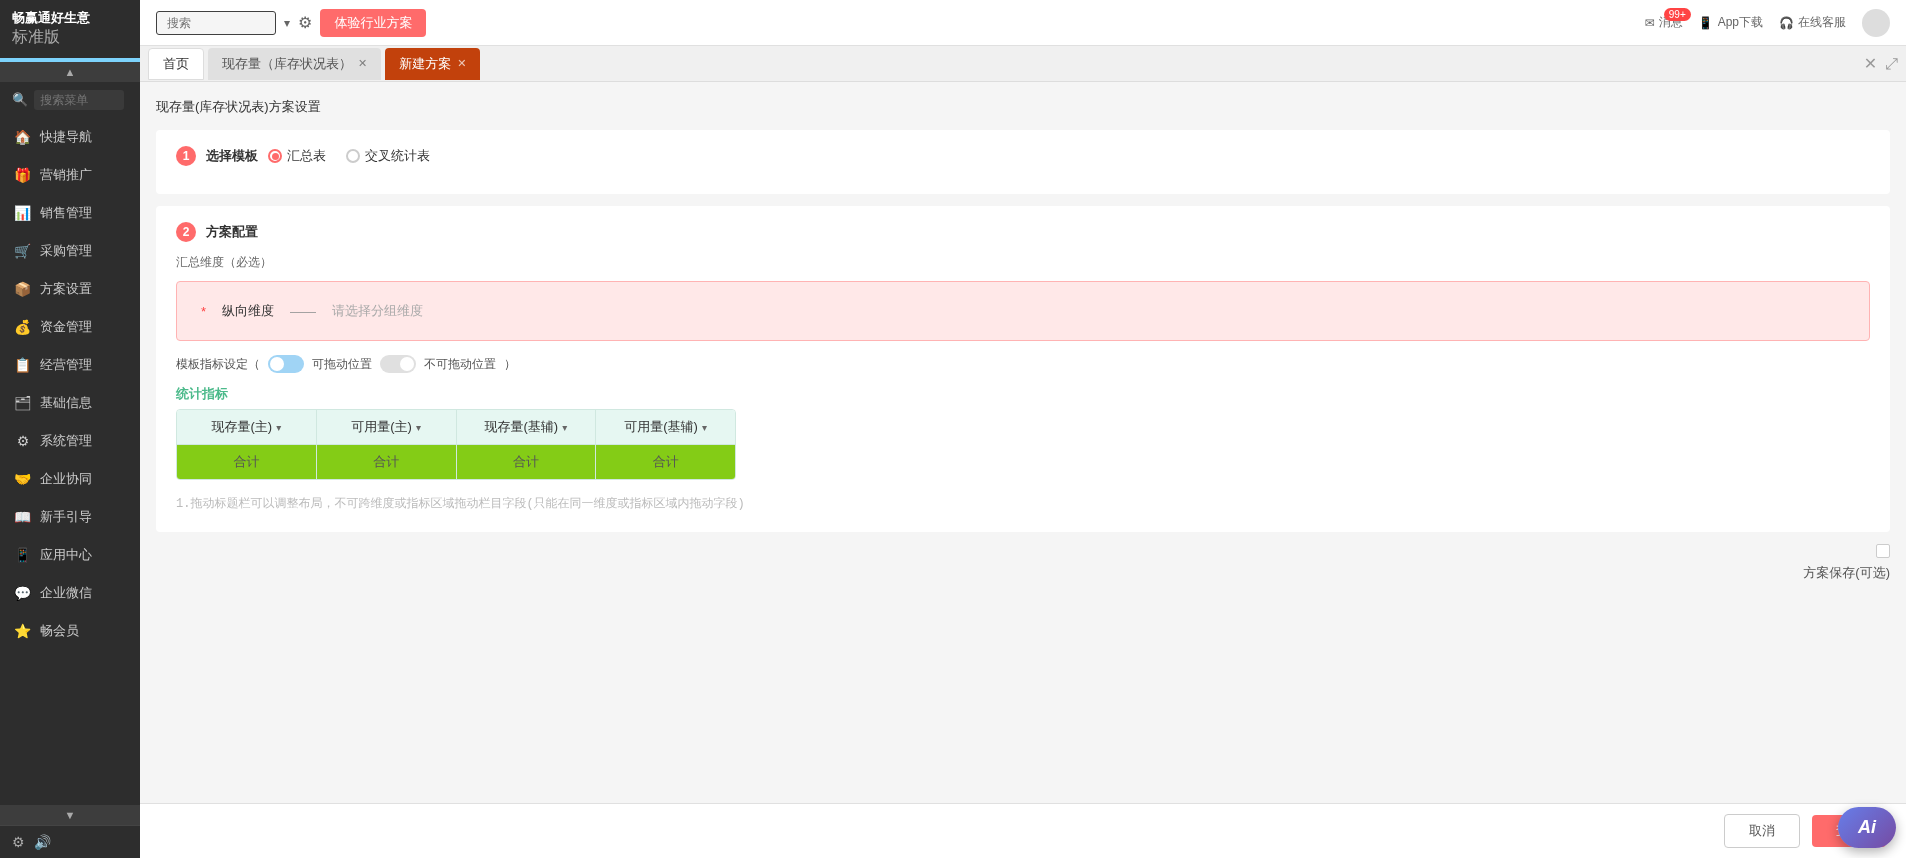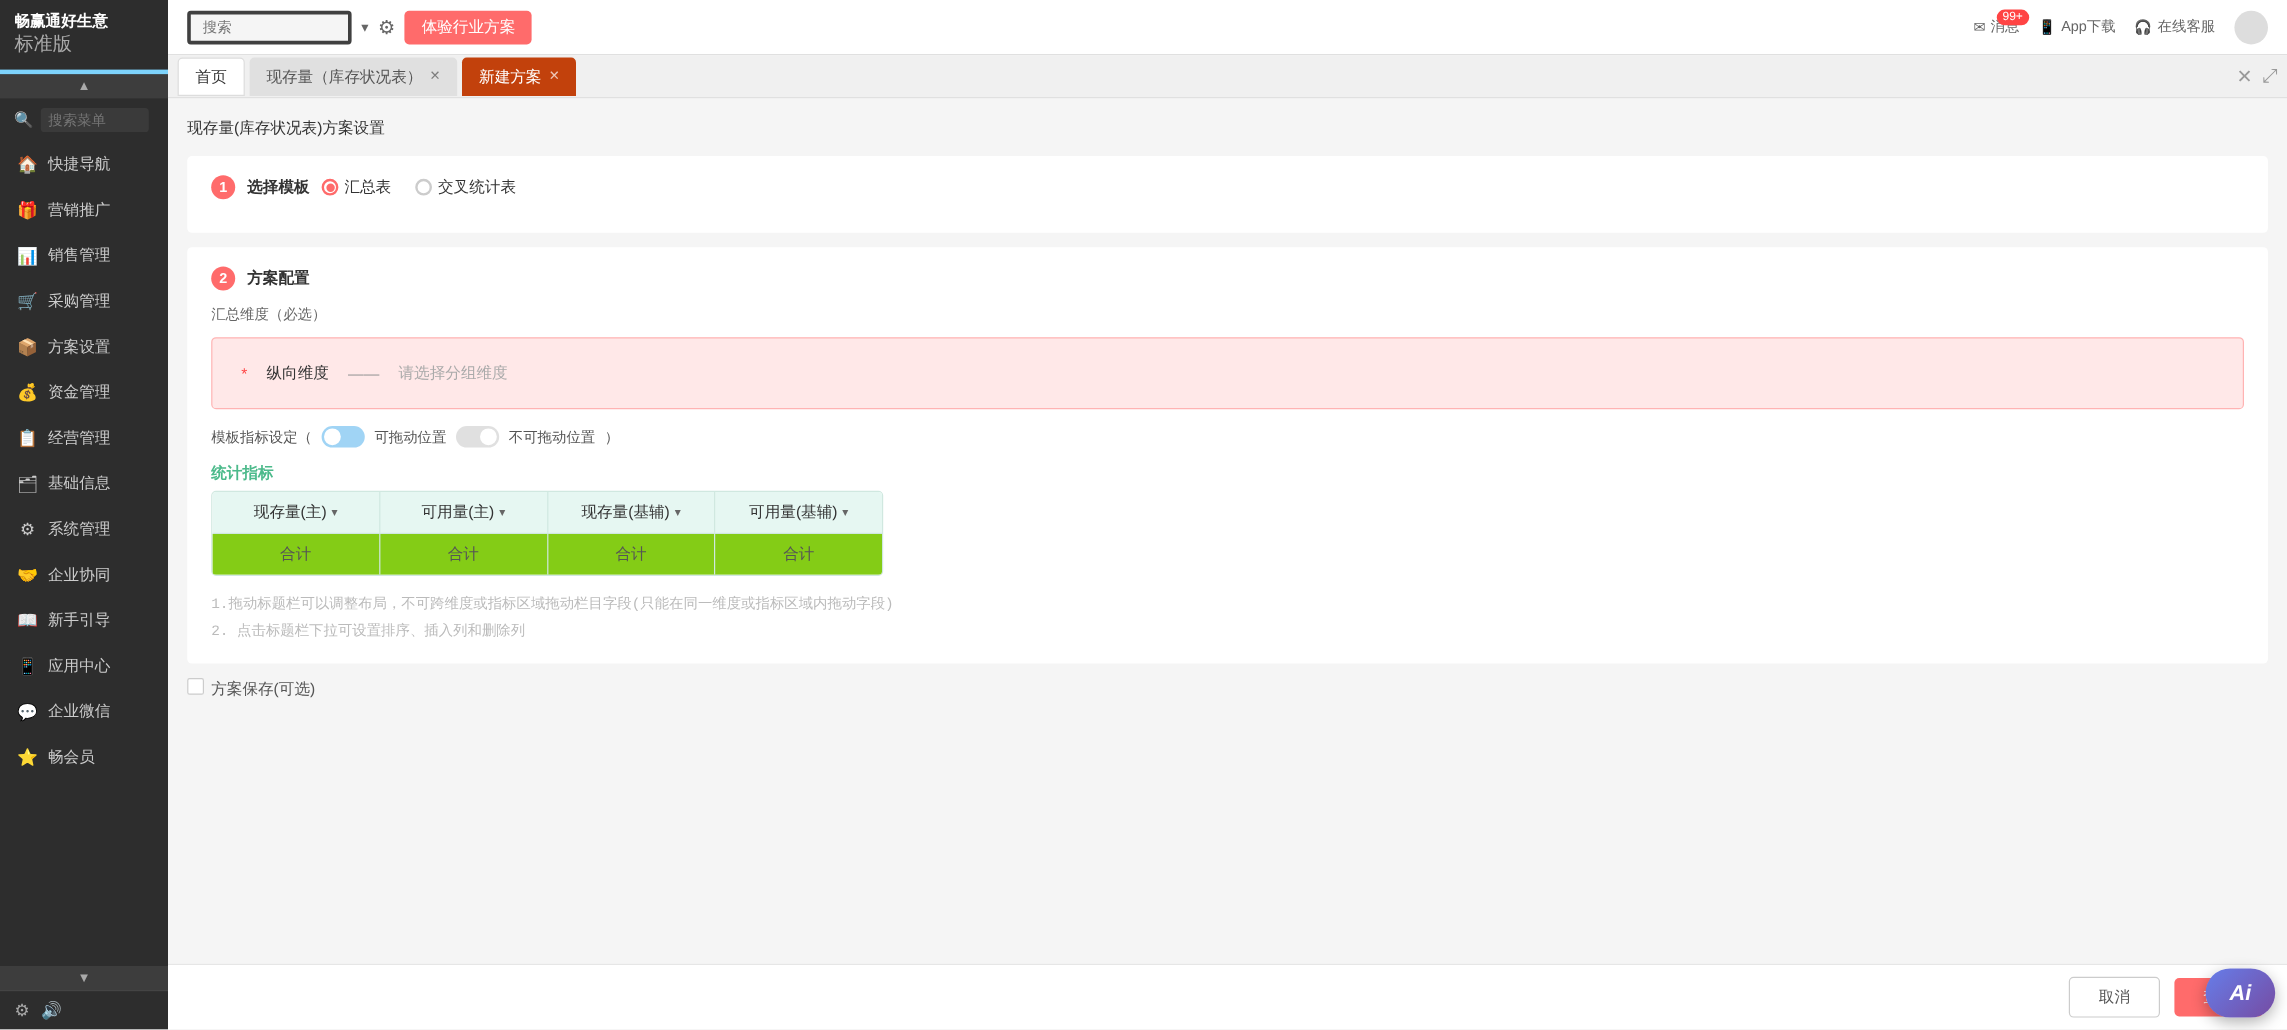--- a/index.html
+++ b/index.html
@@ -97,25 +97,25 @@
       flex-shrink: 0;
     }
     .topbar-left {
       display: flex;
       align-items: center;
       gap: 8px;
       flex: 1;
     }
     .topbar-search {
       background: #f5f5f5;
-      border: 3px solid #404040;
+      border: 1px solid #404040;
       border-radius: 3px;
       padding: 4px 10px;
       font-size: 12px;
-      width: 137px;
+      width: 120px;
       color: #999;
     }
     .topbar-dropdown {
       font-size: 12px;
       color: #666;
       cursor: pointer;
       display: flex;
       align-items: center;
       gap: 3px;
     }
@@ -422,25 +422,26 @@
       font-size: 12px;
       color: #bbb;
       line-height: 1.8;
       font-family: Liberation Mono, monospace;
     }
     .tips-section .tip-item { display: flex; gap: 6px; }
 
     
     .bottom-checkbox-row {
       display: flex;
-      align-items: flex-start;
+      align-items: flex-end;
       gap: 6px;
       font-size: 13px;
       color: #555;
       margin-top: 8px;
+      flex-direction: column;
     }
     .checkbox-box {
       width: 14px;
       height: 14px;
       border: 1px solid #ccc;
       background: #fff;
       border-radius: 2px;
       cursor: pointer;
     }
 
@@ -706,23 +707,20 @@
           <div class="stats-data-cell">合计</div>
           <div class="stats-data-cell">合计</div>
           <div class="stats-data-cell">合计</div>
         </div>
       </div>
 
       <div class="tips-section">
         <div class="tip-item">
           <span>1.拖动标题栏可以调整布局，不可跨维度或指标区域拖动栏目字段(只能在同一维度或指标区域内拖动字段)</span>
         </div>
-        <div class="tip-item">
-          <span>2. 点击标题栏下拉可设置排序、插入列和删除列</span>
-        </div>
       </div>
     </div>
 
     <div class="bottom-checkbox-row">
       <div class="checkbox-box"></div>
       <span>方案保存(可选)</span>
     </div>
   </div>
 
   <div class="footer-bar">

